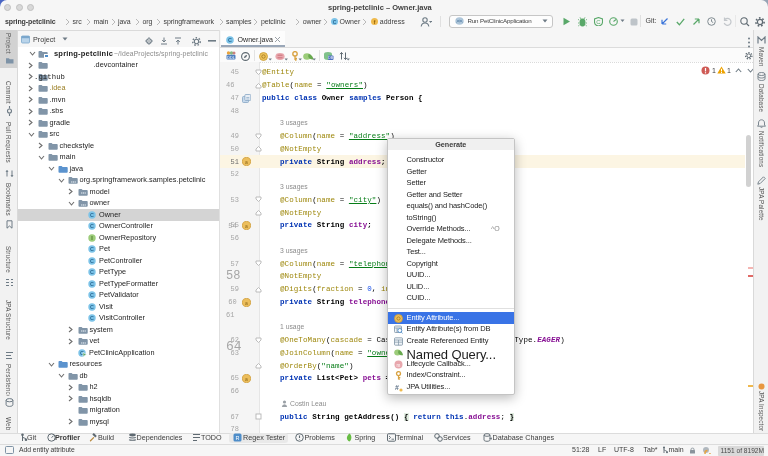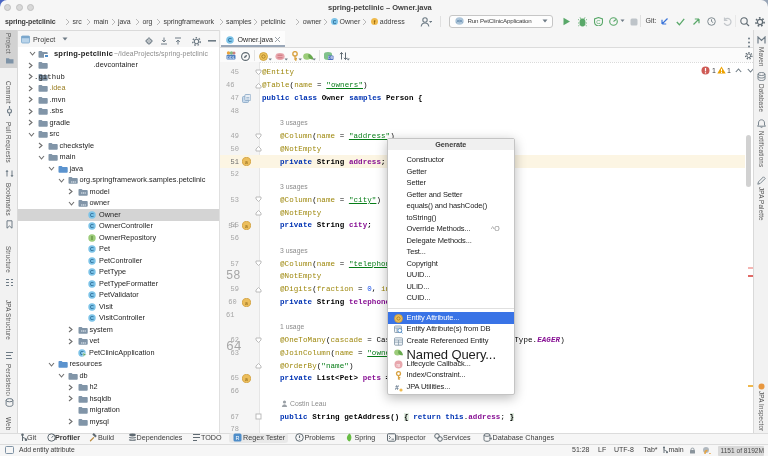--- a/index.html
+++ b/index.html
@@ -763,21 +763,21 @@
   </svg>
 <div class="t" style="left:304.5px;top:431.5px;font-size:7.2px;color:#3c3c3c;font-weight:400;letter-spacing:0;">Problems</div>
 <svg class="abs" style="left:345px;top:433px;" width="10" height="9" viewBox="0 0 10 9">
     <path d="M4.5 0.5 C7 2.5 7 6.5 4.5 8.5 C1 7.3 1 3 4.5 0.5 Z" fill="#68bd45"></path>
   </svg>
 <div class="t" style="left:354.5px;top:431.5px;font-size:7.2px;color:#3c3c3c;font-weight:400;letter-spacing:0;">Spring</div>
 <svg class="abs" style="left:386.5px;top:433px;" width="10" height="9" viewBox="0 0 10 9">
     <rect x="0.5" y="0.8" width="8" height="7.4" rx="1" fill="none" stroke="#5f6a72" stroke-width="1"></rect>
     <path d="M2 3 L3.6 4.5 L2 6 M4.5 6.2 H7" stroke="#5f6a72" stroke-width="0.9" fill="none"></path>
   </svg>
-<div class="t" style="left:396px;top:431.5px;font-size:7.2px;color:#3c3c3c;font-weight:400;letter-spacing:0;">Inspector</div>
+<div class="t" style="left:396px;top:431.5px;font-size:7.2px;color:#3c3c3c;font-weight:400;letter-spacing:0;">Terminal</div>
 <svg class="abs" style="left:434px;top:433px;" width="10" height="9" viewBox="0 0 10 9">
     <circle cx="3" cy="3" r="2.3" fill="none" stroke="#5f6a72" stroke-width="1"></circle>
     <circle cx="6" cy="6" r="2.3" fill="none" stroke="#5f6a72" stroke-width="1"></circle>
   </svg>
 <div class="t" style="left:443px;top:431.5px;font-size:7.2px;color:#3c3c3c;font-weight:400;letter-spacing:0;">Services</div>
 <svg class="abs" style="left:483px;top:433px;" width="10" height="9" viewBox="0 0 10 9">
     <ellipse cx="4" cy="2" rx="3" ry="1.3" fill="none" stroke="#5f6a72" stroke-width="0.9"></ellipse>
     <path d="M1 2 V7 C1 7.7 2.3 8.3 4 8.3 C5.7 8.3 7 7.7 7 7 V2" fill="none" stroke="#5f6a72" stroke-width="0.9"></path>
     <path d="M6.5 5.5 l2 0 M7.8 4.5 l1.2 1 l-1.2 1" stroke="#5f6a72" stroke-width="0.8" fill="none"></path>
   </svg>

